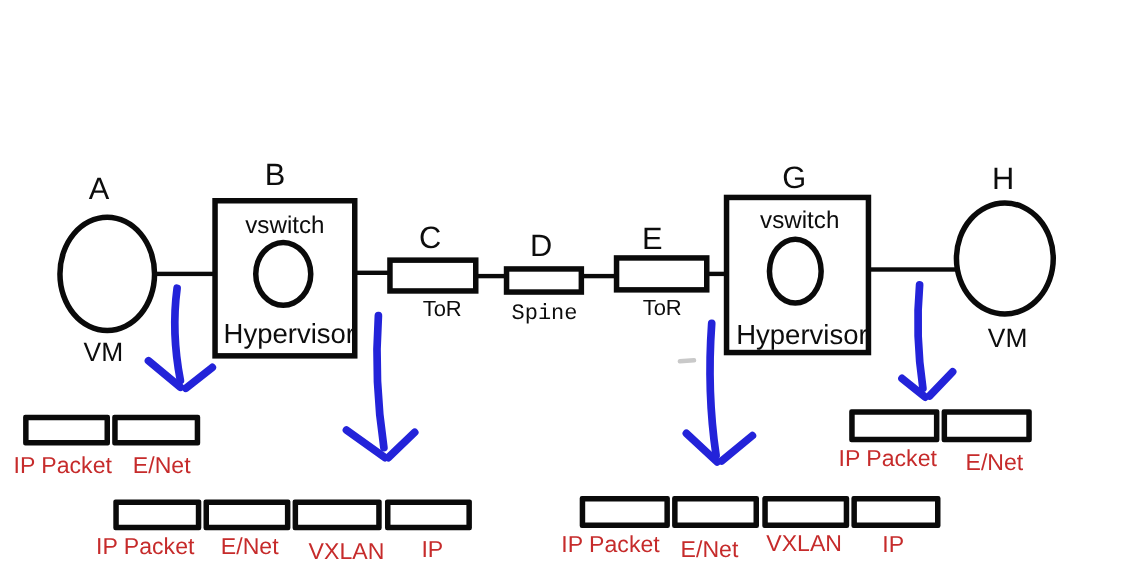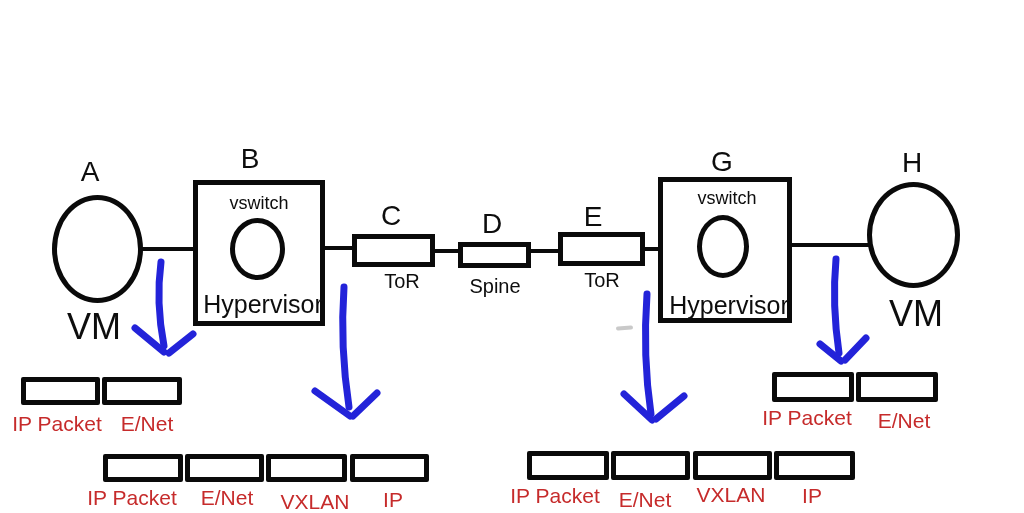--- a/index.html
+++ b/index.html
@@ -3,22 +3,22 @@
 <meta charset="utf-8">
 <style>
   html,body{margin:0;padding:0;background:#ffffff;}
   .stage{
     position:relative;width:1024px;height:513px;background:#ffffff;overflow:hidden;
     font-family:"Liberation Sans", sans-serif;color:#0d0d0d;
   }
   .txt{position:absolute;transform:translateX(-50%);white-space:nowrap;line-height:1;color:#0d0d0d;}
   .letter{font-size:28px;}
   .nodelbl{font-size:20px;}
-  .vmlbl{font-size:36px;}
-  .inner-top{font-size:18px;}
+  .vmlbl{font-size:24px;}
+  .inner-top{font-size:22px;}
   .inner-bottom{font-size:25px;}
   .red{color:#c62b2b;font-size:21px;}
   .box{position:absolute;border:5px solid #0a0a0a;background:#ffffff;box-sizing:border-box;}
   .ellipse{border-radius:50%;}
   .cell{position:absolute;border:5px solid #0a0a0a;background:#ffffff;box-sizing:border-box;border-radius:2px;}
   .wire{position:absolute;background:#0a0a0a;height:4px;}
   .arrows{position:absolute;left:0;top:0;width:1024px;height:513px;pointer-events:none;}
   .smudge{position:absolute;left:616px;top:326px;width:17px;height:4px;background:#c9c9c9;border-radius:3px;transform:rotate(-4deg);}
 </style>
 </head>
@@ -46,21 +46,21 @@
 
   <div class="box" style="left:658px;top:177px;width:134px;height:146px;"></div>
   <div class="txt inner-top" style="left:727px;top:189px;">vswitch</div>
   <div class="box ellipse" style="left:697px;top:215px;width:52px;height:63px;"></div>
   <div class="txt inner-bottom" style="left:729px;top:293px;">Hypervisor</div>
 
   <div class="box" style="left:352px;top:234px;width:83px;height:33px;"></div>
   <div class="txt nodelbl" style="left:402px;top:271px;">ToR</div>
 
   <div class="box" style="left:458px;top:242px;width:73px;height:26px;"></div>
-  <div class="txt nodelbl" style="left:495px;top:276px;">Spine</div>
+  <div class="txt nodelbl" style="left:495px;top:276px;font-family:Liberation Mono, monospace;">Spine</div>
 
   <div class="box" style="left:558px;top:232px;width:87px;height:34px;"></div>
   <div class="txt nodelbl" style="left:602px;top:270px;">ToR</div>
 
   <div class="wire" style="left:140px;top:247px;width:55px;"></div>
   <div class="wire" style="left:323px;top:246px;width:31px;"></div>
   <div class="wire" style="left:433px;top:249px;width:27px;"></div>
   <div class="wire" style="left:528px;top:249px;width:32px;"></div>
   <div class="wire" style="left:643px;top:247px;width:17px;"></div>
   <div class="wire" style="left:790px;top:243px;width:79px;"></div>

